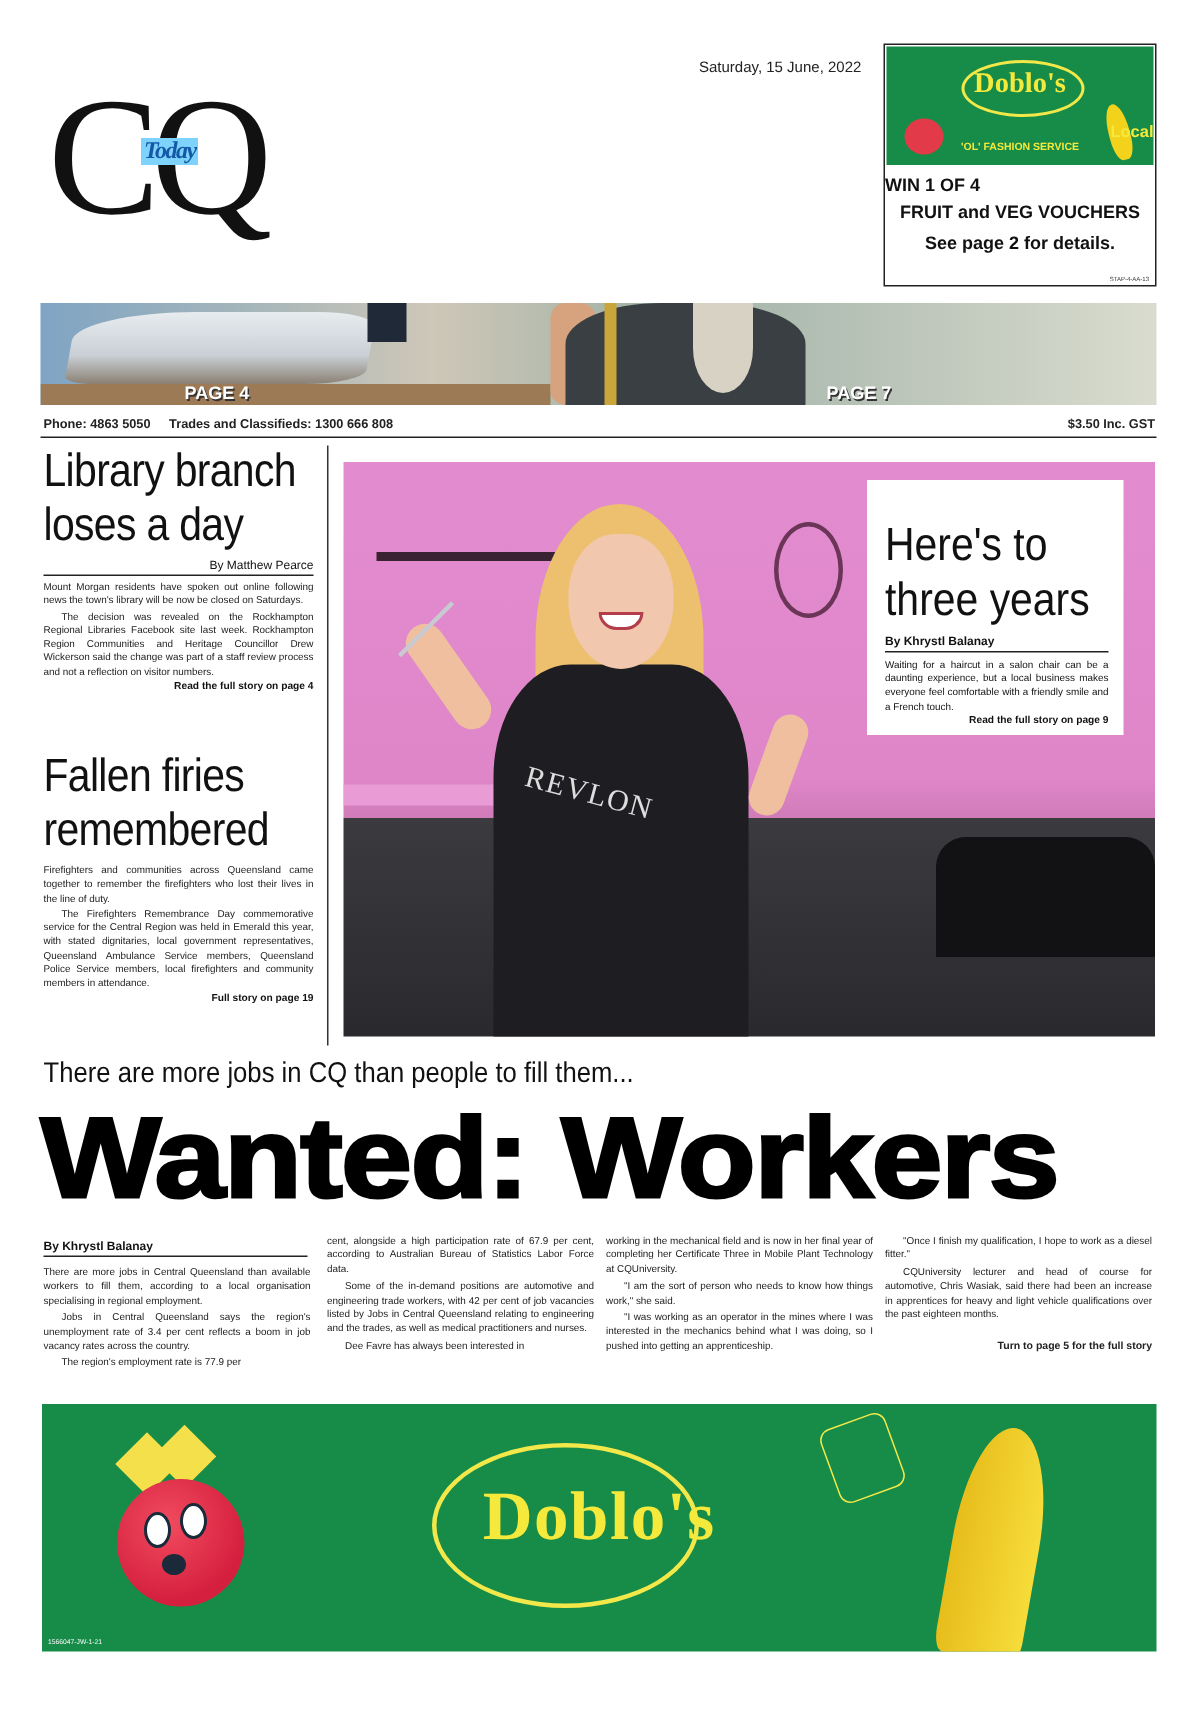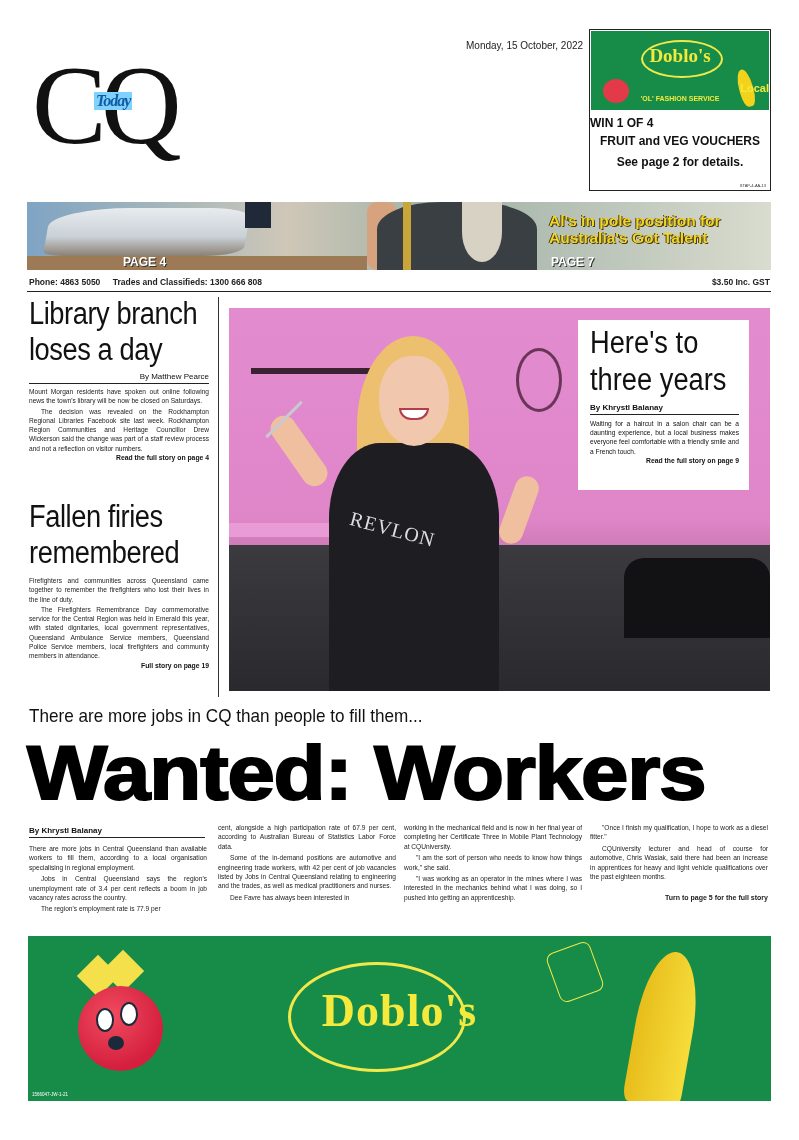--- a/index.html
+++ b/index.html
@@ -66,21 +66,21 @@
   .photo .hair { position: absolute; left: 128px; top: 28px; width: 112px; height: 180px; background: #edc070; border-radius: 50% 50% 30% 30%; }
   .photo .face { position: absolute; left: 150px; top: 48px; width: 70px; height: 90px; background: #f1c8ad; border-radius: 45% 45% 50% 50%; }
   .photo .smile { position: absolute; left: 170px; top: 100px; width: 30px; height: 12px; background: #fff; border-radius: 0 0 15px 15px; border: 2px solid #b33d4a; }
   .photo .body { position: absolute; left: 100px; top: 135px; width: 170px; height: 250px; background: #1e1e22; border-radius: 30% 30% 0 0; }
   .photo .arm-l { position: absolute; left: 30px; top: 130px; width: 80px; height: 26px; background: #efbf9f; border-radius: 13px; transform: rotate(55deg); }
   .photo .arm-r { position: absolute; left: 255px; top: 190px; width: 70px; height: 24px; background: #efbf9f; border-radius: 12px; transform: rotate(-70deg); }
   .photo .revlon { position: absolute; left: 120px; top: 210px; font-family: "Liberation Serif", serif; font-size: 20px; color: #ddd; transform: rotate(15deg); letter-spacing: 1px; }
   .photo .scissors { position: absolute; left: 30px; top: 110px; width: 50px; height: 3px; background: #c9c9d1; transform: rotate(-45deg); }
 
   
-  .overlay { position: absolute; left: 578px; top: 320px; width: 171px; height: 170px; background: #fff; padding: 4px 10px 6px 12px; }
+  .overlay { position: absolute; left: 578px; top: 320px; width: 171px; height: 170px; background: #fff; padding: 24px 10px 6px 12px; }
   .overlay h2 { font-weight: normal; font-size: 31px; line-height: 37px; color: #111; transform: scaleX(0.88); transform-origin: left; white-space: nowrap; }
   .overlay .byline { font-size: 8px; font-weight: bold; border-bottom: 1px solid #222; padding-bottom: 2px; margin-top: 5px; margin-bottom: 4px; }
   .overlay p { font-size: 6.6px; line-height: 9.2px; text-align: justify; }
   .overlay .more { font-size: 6.8px; font-weight: bold; text-align: right; margin-top: 1px; }
 
   
   .kicker { position: absolute; left: 29px; top: 705px; font-size: 19px; color: #111; transform: scaleX(0.9); transform-origin: left; white-space: nowrap; }
   .lead-head { position: absolute; left: 27px; top: 728px; font-family: "Liberation Sans", sans-serif; font-weight: bold; font-size: 76px; line-height: 90px; color: #000; letter-spacing: -1px; transform: scaleX(1.12); transform-origin: left; white-space: nowrap; -webkit-text-stroke: 2px #000; }
   .lead-byline { position: absolute; left: 29px; top: 826px; width: 176px; font-size: 8px; font-weight: bold; border-bottom: 1px solid #222; padding-bottom: 2px; }
   .lead-col { position: absolute; width: 178px; font-size: 6.6px; line-height: 9.4px; text-align: justify; color: #222; }
@@ -103,21 +103,21 @@
   .bottom-ad .eye.e1 { left: 68px; top: 72px; }
   .bottom-ad .eye.e2 { left: 92px; top: 66px; }
   .bottom-ad .mouth { position: absolute; left: 80px; top: 100px; width: 16px; height: 14px; background: #1b2a3b; border-radius: 50%; }
   .bottom-ad .banana { position: absolute; left: 607px; top: 15px; width: 58px; height: 155px; background: linear-gradient(90deg, #e7bd1b, #f6dc3a); border-radius: 50% 50% 10% 10%; transform: rotate(10deg); }
   .bottom-ad .hat { position: absolute; left: 524px; top: 10px; width: 46px; height: 52px; background: #168c48; border: 1px solid #f2e84a; border-radius: 8px; transform: rotate(-20deg); }
   .bottom-ad .code { position: absolute; left: 4px; bottom: 4px; font-size: 4.5px; color: #fff; }
 </style>
 </head>
 <body>
 
-<div class="date">Monday, 15 October, 2022</div>
+<div class="date">Saturday, 15 June, 2022</div>
 
 <div class="logo">
   <span class="cq">CQ</span>
   <span class="today">Today</span>
 </div>
 
 <div class="top-ad">
   <div class="green">
     <div class="oval"></div>
     <div class="brand">Doblo's</div>
@@ -134,24 +134,20 @@
 
 <div class="banner">
   <div class="sand"></div>
   <div class="boat"></div>
   <div class="panel"></div>
   <div class="man-arm"></div>
   <div class="man-body"></div>
   <div class="pole"></div>
   <div class="beard"></div>
   <div class="page-lbl p1">PAGE 4</div>
-  <div class="teaser t2">
-    <div>Al's in pole position for</div>
-    <div>Australia's Got Talent</div>
-  </div>
   <div class="page-lbl p2">PAGE 7</div>
 </div>
 
 <div class="info-line">
   <div class="left">
     <span>Phone: 4863 5050</span>
     <span>Trades and Classifieds: 1300 666 808</span>
   </div>
   <span>$3.50 Inc. GST</span>
 </div>

